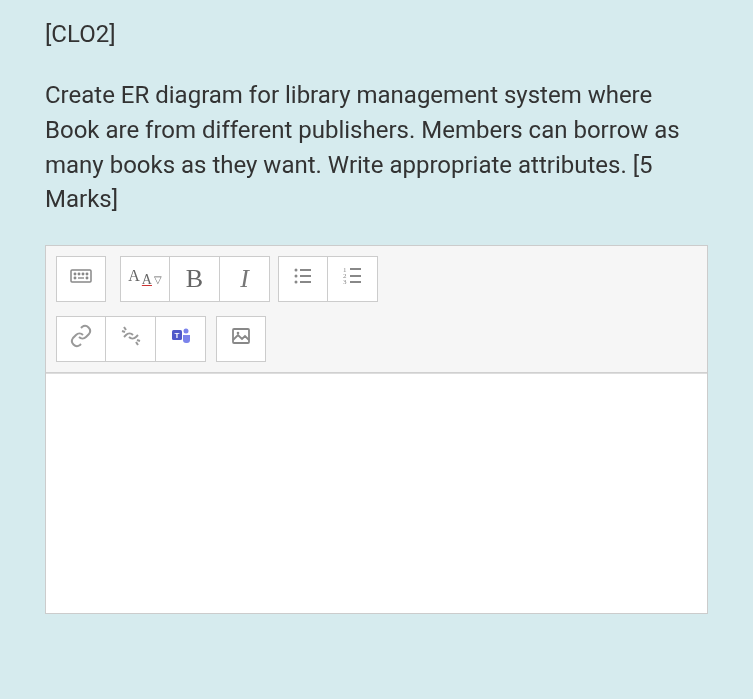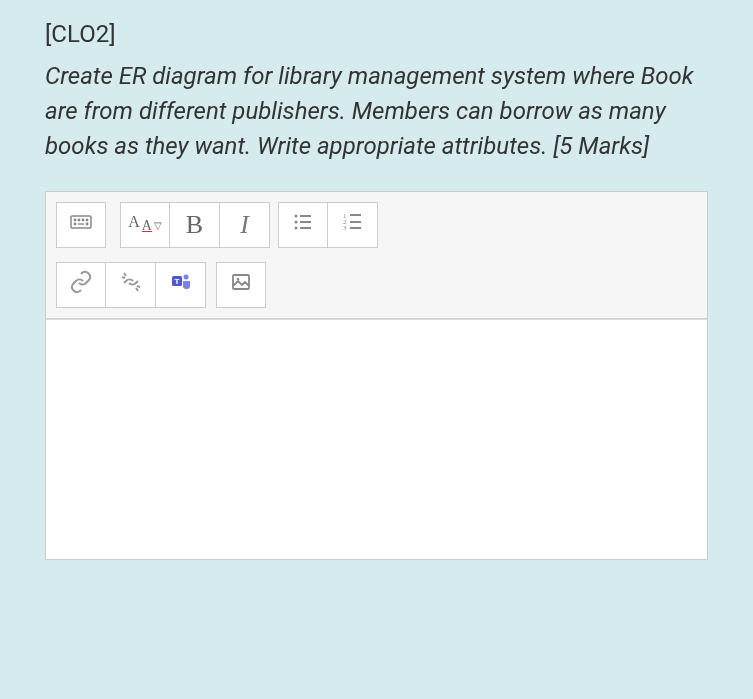--- a/index.html
+++ b/index.html
@@ -7,28 +7,27 @@
       background: #d6ebee;
       font-family: -apple-system, BlinkMacSystemFont, "Segoe UI", Roboto, Arial, sans-serif;
       width: 753px;
       height: 699px;
       padding: 20px 45px;
       color: #2a2a2a;
     }
     .question-tag {
       font-size: 24px;
       color: #333;
-      margin-bottom: 11px;
+      margin-bottom: 30px;
     }
     .question-text {
       font-size: 24px;
       line-height: 1.45;
       color: #333;
       margin-bottom: 28px;
-      font-style: italic;
     }
     .editor-container {
       border: 1px solid #ccc;
       background: #f6f6f6;
       display: flex;
       flex-direction: column;
     }
     .toolbar {
       padding: 10px;
       border-bottom: 1px solid #d0d0d0;

